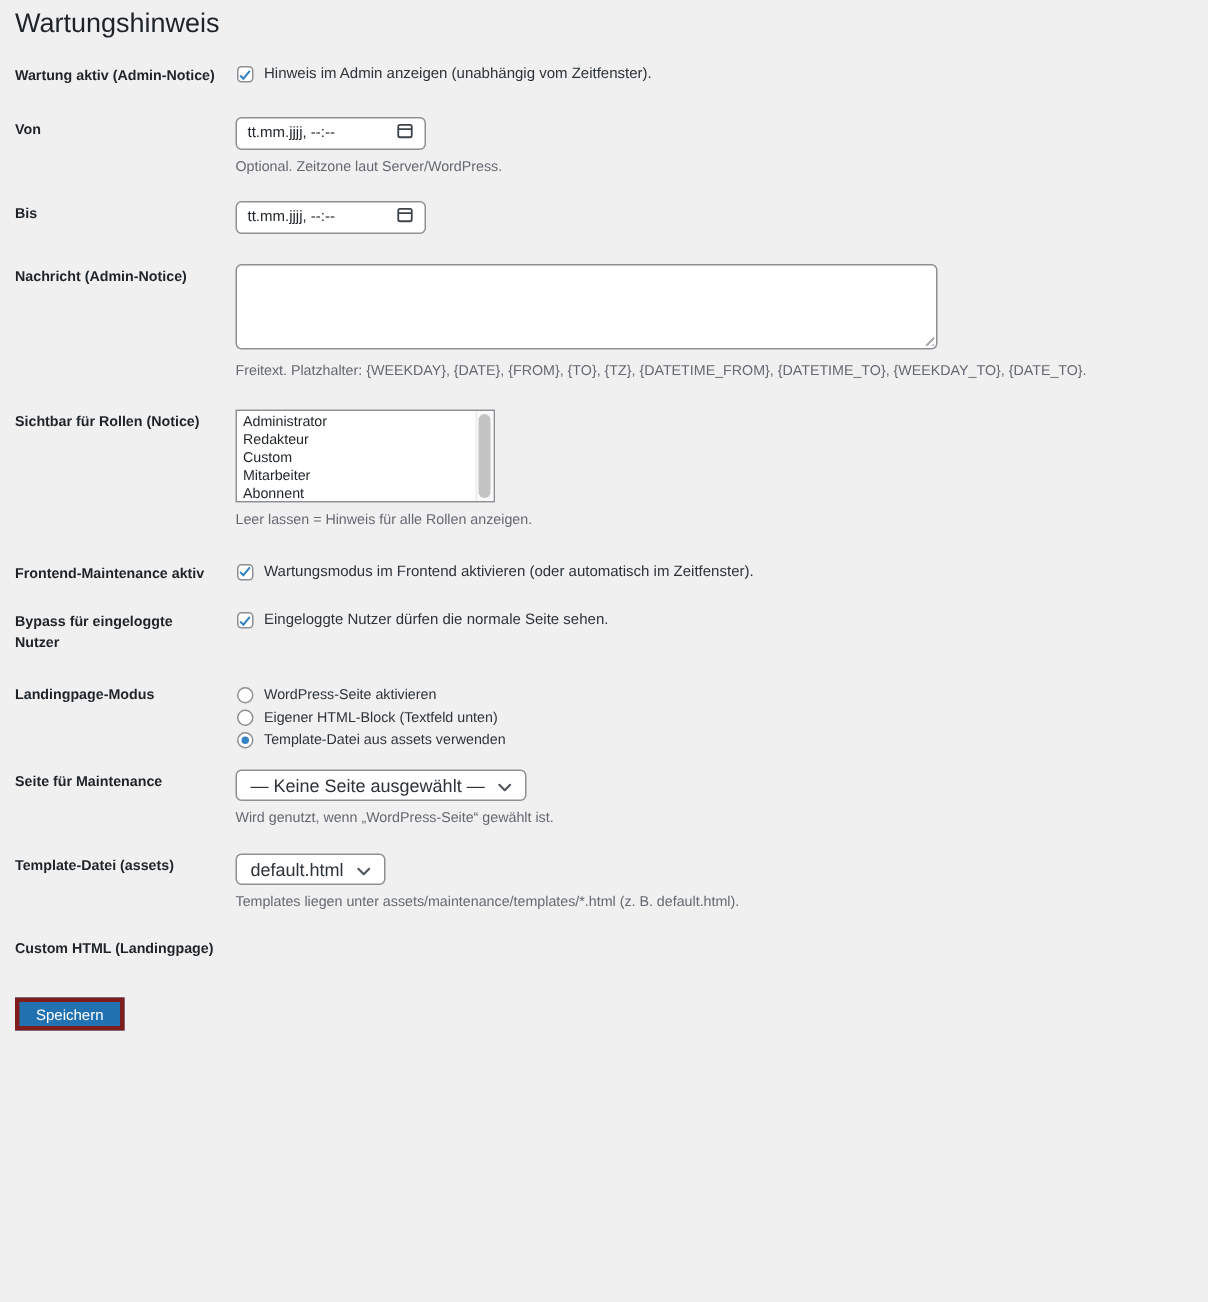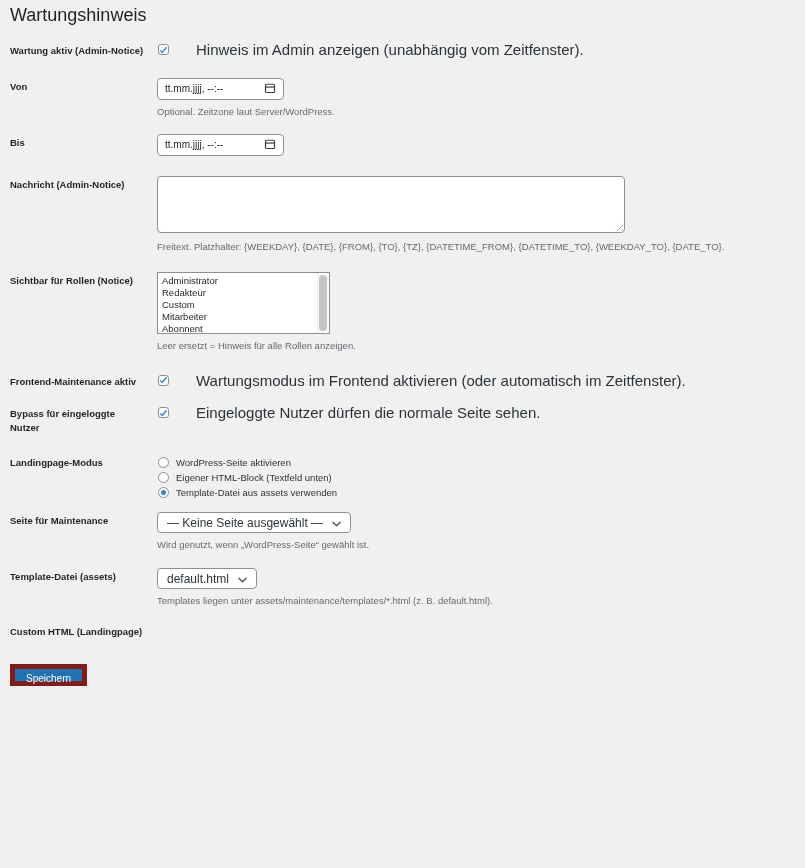--- a/index.html
+++ b/index.html
@@ -25,21 +25,21 @@
   }
   .row-control { flex: 1; font-size: 9.5px; }
   .check-line { display: flex; align-items: flex-start; cursor: default; }
   .checkbox {
     width: 11px; height: 11px; min-width: 11px;
     border: 1px solid #8c8f94; border-radius: 3px;
     background: #fff; margin: 2px 7px 0 1px;
     display: inline-flex; align-items: center; justify-content: center;
   }
   .checkbox svg { display: block; }
-  .check-text { font-size: 15px; color: #2c3338; line-height: 15px; margin-left: 20px; }
+  .check-text { font-size: 10px; color: #2c3338; line-height: 15px; }
   .dt-input {
     width: 127px; height: 22px;
     border: 1px solid #8c8f94; border-radius: 4px; background: #fff;
     display: flex; align-items: center; justify-content: space-between;
     padding: 0 7px; font-size: 10px; color: #1d2327;
   }
   .description {
     margin: 5px 0 0 0; font-size: 9.5px; color: #646970; line-height: 13px;
   }
   .textarea-wrap { position: relative; display: inline-block; }
@@ -86,21 +86,21 @@
     background: #3582c4;
   }
   .radio-text { font-size: 9.5px; color: #2c3338; }
   .select {
     height: 21px; border: 1px solid #8c8f94; border-radius: 4px;
     background: #fff; display: inline-flex; align-items: center;
     padding: 0 9px; gap: 9px; font-size: 12px; color: #2c3338;
     cursor: default;
   }
   .btn-primary {
-    display: inline-block; background: #2271b1; border: 5px solid #7f1d1d;
+    display: inline-block; background: #2271b1; border: 3px solid #7f1d1d;
     color: #fff; border-radius: 0; font-size: 10px; line-height: 20px;
     padding: 0 11px; height: 22px; font-family: "Liberation Sans", sans-serif;
     cursor: pointer;
   }
 </style>
 </head>
 <body>
 
 <div class="wrap">
   <h1 class="page-title">Wartungshinweis</h1>
@@ -168,21 +168,21 @@
         <div class="option">Administrator</div>
         <div class="option">Redakteur</div>
         <div class="option">Custom</div>
         <div class="option">Mitarbeiter</div>
         <div class="option">Abonnent</div>
         <div class="option">Custom Editor</div>
         <div class="scrollbar">
           <div class="scroll-thumb"></div>
         </div>
       </div>
-      <p class="description">Leer ersetzt = Hinweis für alle Rollen anzeigen.</p>
+      <p class="description">Leer lassen = Hinweis für alle Rollen anzeigen.</p>
     </div>
   </div>
 
   <div class="form-row" style="margin-top:21px">
     <div class="row-label">Frontend-Maintenance aktiv</div>
     <div class="row-control">
       <label class="check-line">
         <span class="checkbox">
           <svg viewBox="0 0 12 12" width="10" height="10">
               <path d="M1.5 6.5l2.8 2.8 5.8-7" fill="none" stroke="#3582c4" stroke-width="1.8"></path>

